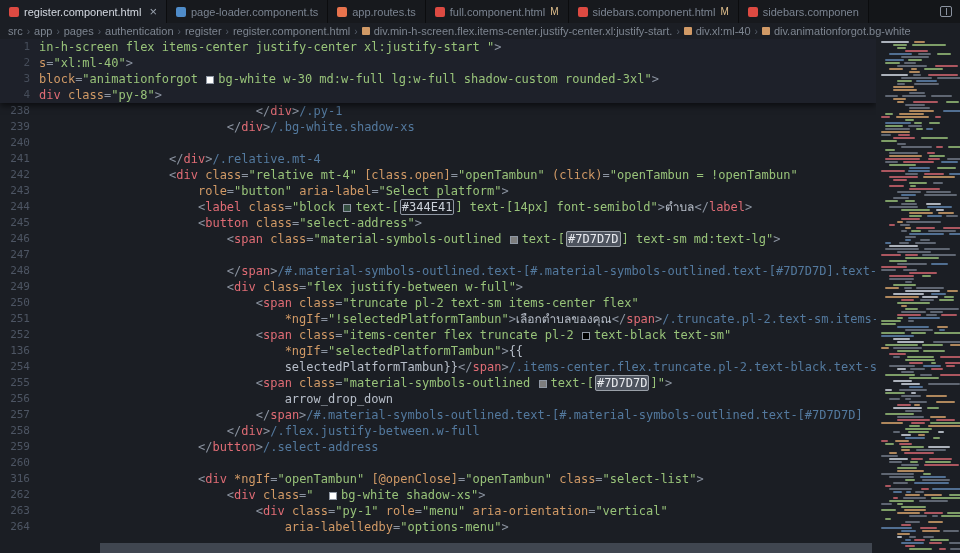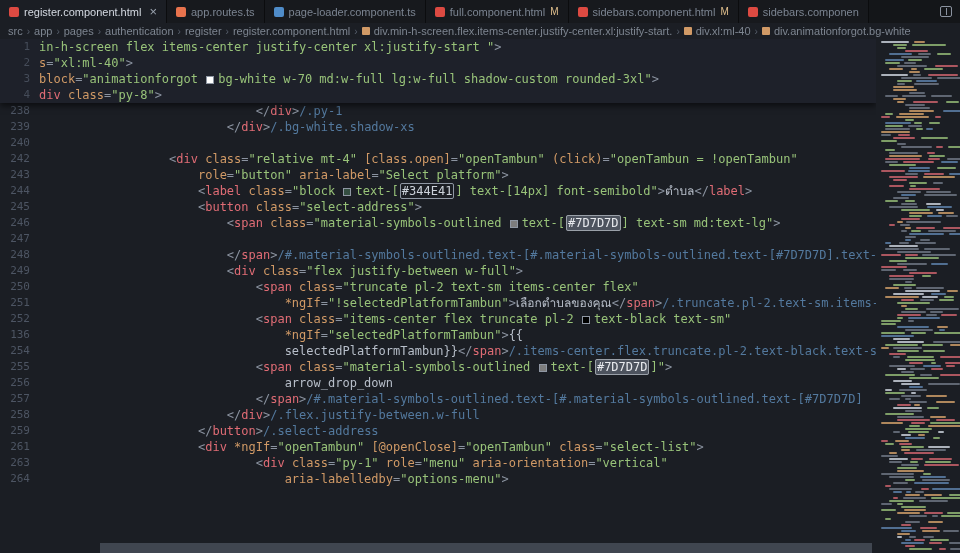--- a/index.html
+++ b/index.html
@@ -47,26 +47,26 @@
 <body>
 
 <div class="tabbar">
   <div style="display:flex">
       <div class="tab active">
         <span class="tab-icon" style="background: rgb(221, 74, 66);"></span>
         <span class="tab-label">register.component.html</span>
         <span class="tab-close">×</span>
       </div>
       <div class="tab">
+        <span class="tab-icon" style="background: rgb(79, 140, 201);"></span>
+        <span class="tab-label">page-loader.component.ts</span>
+      </div>
+      <div class="tab">
         <span class="tab-icon" style="background: rgb(232, 115, 77);"></span>
         <span class="tab-label">app.routes.ts</span>
-      </div>
-      <div class="tab">
-        <span class="tab-icon" style="background: rgb(79, 140, 201);"></span>
-        <span class="tab-label">page-loader.component.ts</span>
       </div>
       <div class="tab">
         <span class="tab-icon" style="background: rgb(221, 74, 66);"></span>
         <span class="tab-label">full.component.html</span>
         <span class="tab-mod">M</span>
       </div>
       <div class="tab">
         <span class="tab-icon" style="background: rgb(221, 74, 66);"></span>
         <span class="tab-label">sidebars.component.html</span>
         <span class="tab-mod">M</span>
@@ -128,40 +128,44 @@
         <div class="row">
           <span class="ln">1</span>
           <span class="lc"><span class="tk-str">in-h-screen flex items-center justify-center xl:justify-start "</span><span class="tk-p">&gt;</span></span>
         </div>
         <div class="row">
           <span class="ln">2</span>
           <span class="lc"><span class="tk-attr">s</span><span class="tk-p">=</span><span class="tk-str">"xl:ml-40"</span><span class="tk-p">&gt;</span></span>
         </div>
         <div class="row">
           <span class="ln">3</span>
-          <span class="lc"><span class="tk-attr">block</span><span class="tk-p">=</span><span class="tk-str">"animationforgot </span><span class="tk-sq" style="background: rgb(255, 255, 255);"></span><span class="tk-str">bg-white w-70 md:w-full lg:w-full shadow-custom rounded-3xl"</span><span class="tk-p">&gt;</span></span>
+          <span class="lc"><span class="tk-attr">block</span><span class="tk-p">=</span><span class="tk-str">"animationforgot </span><span class="tk-sq" style="background: rgb(255, 255, 255);"></span><span class="tk-str">bg-white w-30 md:w-full lg:w-full shadow-custom rounded-3xl"</span><span class="tk-p">&gt;</span></span>
         </div>
         <div class="row">
           <span class="ln">4</span>
           <span class="lc"><span class="tk-tag">div </span><span class="tk-attr">class</span><span class="tk-p">=</span><span class="tk-str">"py-8"</span><span class="tk-p">&gt;</span></span>
         </div>
       </div>
     <div>
         <div class="row">
           <span class="ln">238</span>
           <span class="lc">                              <span class="tk-p">&lt;/</span><span class="tk-tag">div</span><span class="tk-p">&gt;</span><span class="tk-gho">/.py-1</span></span>
         </div>
         <div class="row">
           <span class="ln">239</span>
           <span class="lc">                          <span class="tk-p">&lt;/</span><span class="tk-tag">div</span><span class="tk-p">&gt;</span><span class="tk-gho">/.bg-white.shadow-xs</span></span>
         </div>
         <div class="row">
           <span class="ln">240</span>
         </div>
         <div class="row">
+          <span class="ln">241</span>
+          <span class="lc">                  <span class="tk-p">&lt;/</span><span class="tk-tag">div</span><span class="tk-p">&gt;</span><span class="tk-gho">/.relative.mt-4</span></span>
+        </div>
+        <div class="row">
           <span class="ln">242</span>
           <span class="lc">                  <span class="tk-p">&lt;</span><span class="tk-tag">div </span><span class="tk-attr">class</span><span class="tk-p">=</span><span class="tk-str">"relative mt-4" </span><span class="tk-attr">[class.open]</span><span class="tk-p">=</span><span class="tk-str">"openTambun" </span><span class="tk-attr">(click)</span><span class="tk-p">=</span><span class="tk-str">"openTambun = !openTambun"</span></span>
         </div>
         <div class="row">
           <span class="ln">243</span>
           <span class="lc">                      <span class="tk-attr">role</span><span class="tk-p">=</span><span class="tk-str">"button" </span><span class="tk-attr">aria-label</span><span class="tk-p">=</span><span class="tk-str">"Select platform"</span><span class="tk-p">&gt;</span></span>
         </div>
         <div class="row">
           <span class="ln">244</span>
           <span class="lc">                      <span class="tk-p">&lt;</span><span class="tk-tag">label </span><span class="tk-attr">class</span><span class="tk-p">=</span><span class="tk-str">"block </span><span class="tk-sq" style="background: rgb(52, 78, 65);"></span><span class="tk-str">text-[</span><span class="tk-hex">#344E41</span><span class="tk-str">] text-[14px] font-semibold"</span><span class="tk-p">&gt;</span><span class="tk-txt">ตำบล</span><span class="tk-p">&lt;/</span><span class="tk-tag">label</span><span class="tk-p">&gt;</span></span>
@@ -219,22 +223,30 @@
         </div>
         <div class="row">
           <span class="ln">258</span>
           <span class="lc">                          <span class="tk-p">&lt;/</span><span class="tk-tag">div</span><span class="tk-p">&gt;</span><span class="tk-gho">/.flex.justify-between.w-full</span></span>
         </div>
         <div class="row">
           <span class="ln">259</span>
           <span class="lc">                      <span class="tk-p">&lt;/</span><span class="tk-tag">button</span><span class="tk-p">&gt;</span><span class="tk-gho">/.select-address</span></span>
         </div>
         <div class="row">
-          <span class="ln">261</span>
+          <span class="ln">260</span>
+          <span class="lc"></span>
+        </div>
+        <div class="row">
+          <span class="ln">316</span>
           <span class="lc">                      <span class="tk-p">&lt;</span><span class="tk-tag">div </span><span class="tk-attr">*ngIf</span><span class="tk-p">=</span><span class="tk-str">"openTambun" </span><span class="tk-attr">[@openClose]</span><span class="tk-p">=</span><span class="tk-str">"openTambun" </span><span class="tk-attr">class</span><span class="tk-p">=</span><span class="tk-str">"select-list"</span><span class="tk-p">&gt;</span></span>
+        </div>
+        <div class="row">
+          <span class="ln">262</span>
+          <span class="lc">                          <span class="tk-p">&lt;</span><span class="tk-tag">div </span><span class="tk-attr">class</span><span class="tk-p">=</span><span class="tk-str">"  </span><span class="tk-sq" style="background: rgb(255, 255, 255);"></span><span class="tk-str">bg-white shadow-xs"</span><span class="tk-p">&gt;</span></span>
         </div>
         <div class="row">
           <span class="ln">263</span>
           <span class="lc">                              <span class="tk-p">&lt;</span><span class="tk-tag">div </span><span class="tk-attr">class</span><span class="tk-p">=</span><span class="tk-str">"py-1" </span><span class="tk-attr">role</span><span class="tk-p">=</span><span class="tk-str">"menu" </span><span class="tk-attr">aria-orientation</span><span class="tk-p">=</span><span class="tk-str">"vertical"</span></span>
         </div>
         <div class="row">
           <span class="ln">264</span>
           <span class="lc">                                  <span class="tk-attr">aria-labelledby</span><span class="tk-p">=</span><span class="tk-str">"options-menu"</span><span class="tk-p">&gt;</span></span>
         </div>
       </div>

